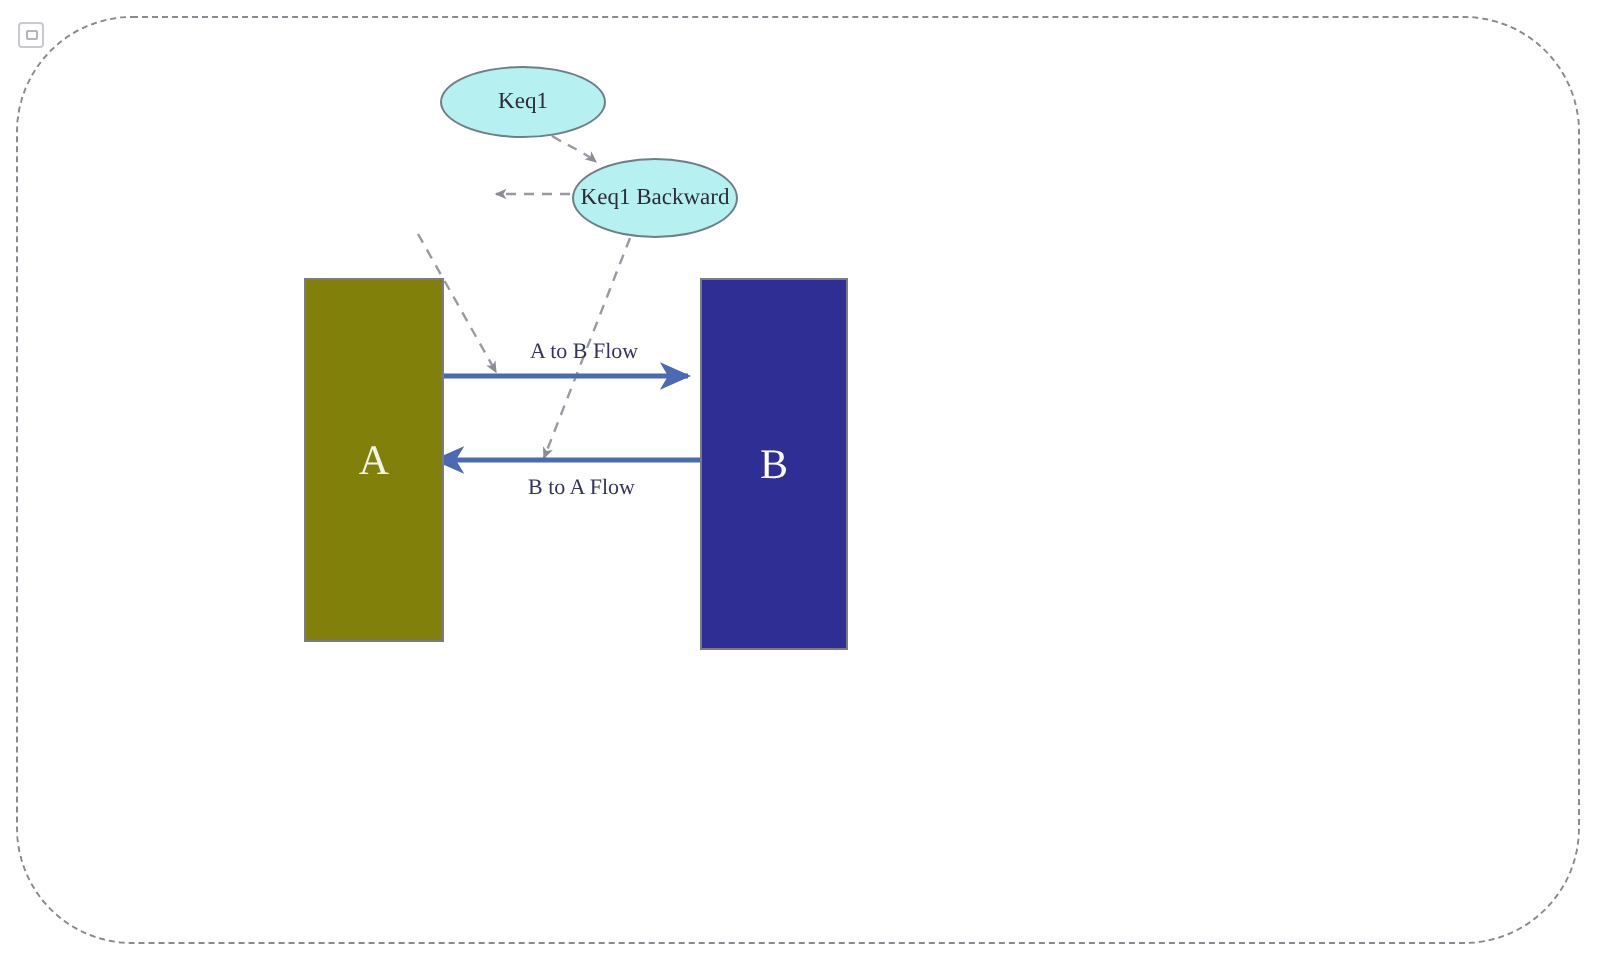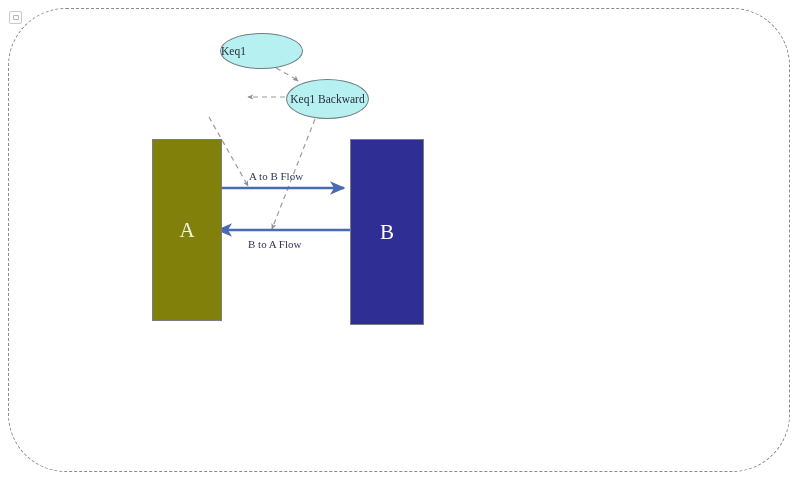--- a/index.html
+++ b/index.html
@@ -93,21 +93,21 @@
 
   
   .param-node {
     position: absolute;
     box-sizing: border-box;
     background: #b6f0f0;
     border: 1px solid #6f7f86;
     border-radius: 50%;
     display: flex;
     align-items: center;
-    justify-content: flex-start;
+    justify-content: center;
     text-align: center;
     color: #2c2c38;
     font-size: 11.5px;
     line-height: 13px;
     font-family: "Liberation Serif", "DejaVu Serif", serif;
     white-space: nowrap;
   }
   #node-keq1 {
     left: 220px;
     top: 33px;
@@ -132,20 +132,21 @@
     width: 96px;
   }
 
   
   .flow-label {
     position: absolute;
     color: #34345c;
     font-size: 11px;
     font-family: "Liberation Serif", "DejaVu Serif", serif;
     white-space: nowrap;
+    margin-left: 16px;
   }
   #label-a-to-b {
     left: 249px;
     top: 170px;
   }
   #label-b-to-a {
     left: 248px;
     top: 238px;
   }
 </style>

